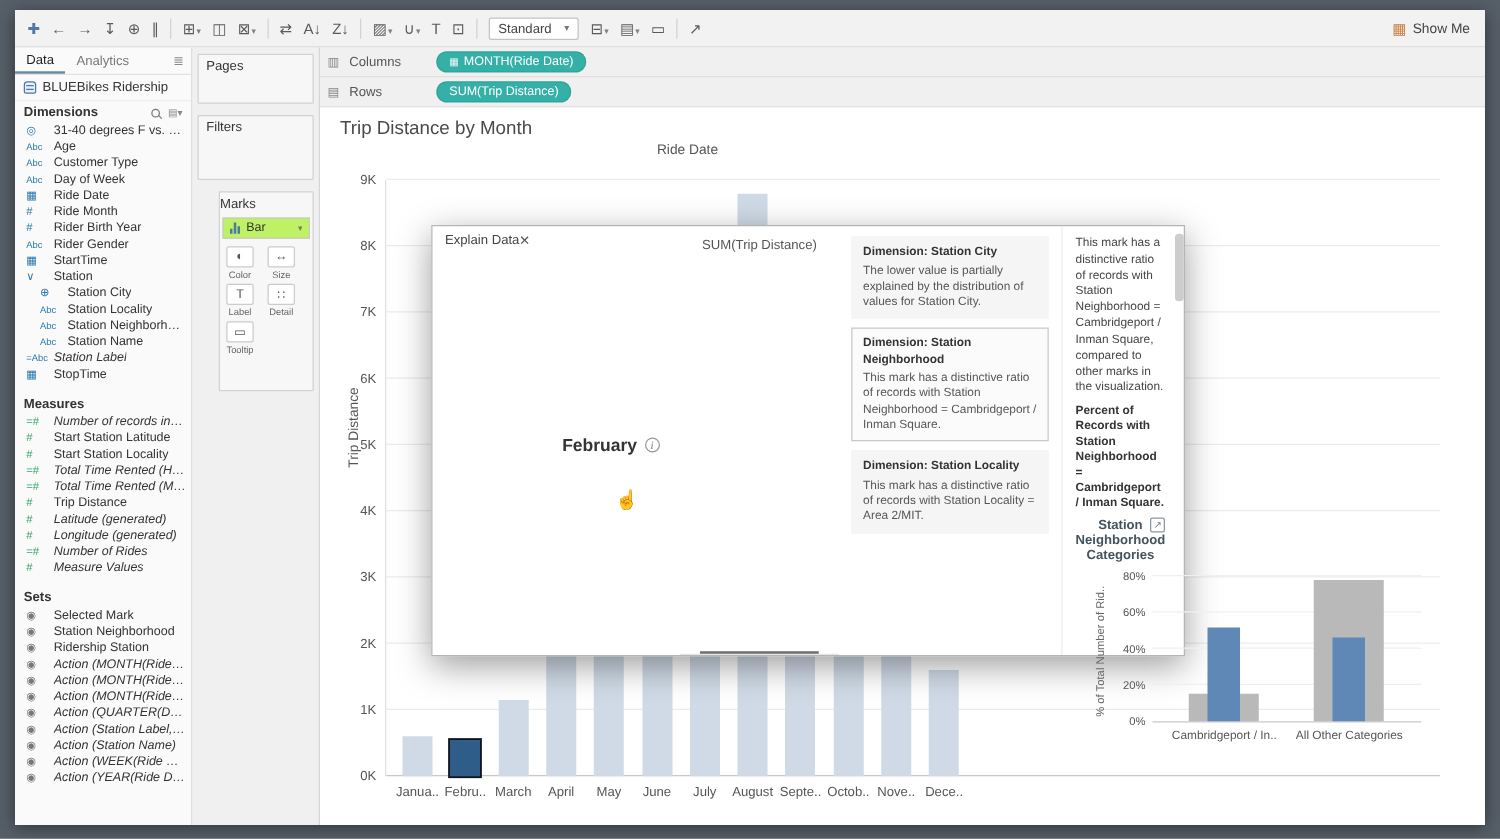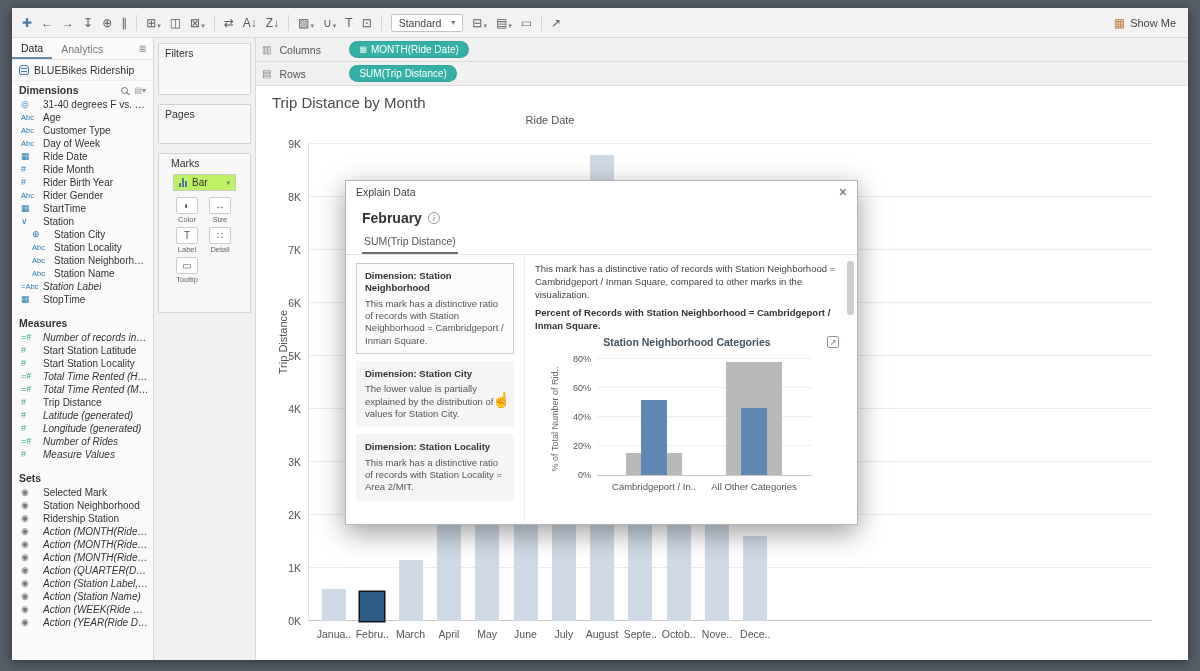--- a/index.html
+++ b/index.html
@@ -51,21 +51,21 @@
   .f-icon.set{color:#777;}
   .f-label{color:#333;overflow:hidden;text-overflow:ellipsis;}
   .f-label.it{font-style:italic;}
 
   
   .cards-col{width:102px;background:#f0f0f0;border-right:1px solid #d6d6d6;padding:5px 4px;display:flex;
              flex-direction:column;gap:9px;font-size:10.5px;flex:none;}
   .card{background:#f7f7f7;border:1px solid #d2d2d2;padding:3px 6px;color:#333;border-radius:1px;}
   #pages-card{height:40px;}
   #filters-card{height:52px;}
-  #marks-card{height:160px;padding:3px 12px;}
+  #marks-card{height:160px;padding:3px 0;margin-left:17px;}
   .marks-select{background:#bef264;border:1px solid #c9c9c9;display:flex;align-items:center;gap:5px;
                 padding:2px 5px;margin:5px 2px 6px;font-size:10px;color:#333;}
   .marks-select .caret2{margin-left:auto;font-size:7px;color:#777;}
   .mini-bars{display:inline-flex;align-items:flex-end;gap:1px;height:9px;}
   .mini-bars i{width:2px;background:#4e79a7;display:inline-block;}
   .mini-bars i:nth-child(1){height:4px;}
   .mini-bars i:nth-child(2){height:9px;}
   .mini-bars i:nth-child(3){height:6px;}
   .mark-btns{display:flex;flex-wrap:wrap;gap:3px 7px;padding:0 3px;}
   .mark-btn{width:26px;display:flex;flex-direction:column;align-items:center;gap:1px;color:#666;font-size:7.5px;}
@@ -89,22 +89,22 @@
         font-size:11px;color:#555;}
   #main-plot{position:absolute;left:52px;top:58px;width:844px;height:477px;border-left:1px solid #e0e0e0;}
   .gridline{position:absolute;left:0;right:0;height:1px;background:#ebebeb;}
   .gridline.base{background:#c9c9c9;}
   .ytick{position:absolute;left:-40px;width:32px;text-align:right;font-size:10.5px;color:#555;}
   .bar{position:absolute;bottom:0;width:24px;}
   .bar.sel{box-shadow:0 0 0 1.5px #14141f;}
   .xtick{position:absolute;width:46px;text-align:center;font-size:10.5px;color:#555;overflow:hidden;white-space:nowrap;}
 
   
-  .dialog{position:absolute;left:89px;top:94px;width:513px;height:345px;background:#fff;border:1px solid #b5b5b5;
-          box-shadow:0 8px 26px rgba(0,0,0,.38);display:flex;flex-direction:column;z-index:5;}
+  .dialog{position:absolute;left:89px;top:94px;width:603px;height:345px;background:#fff;border:1px solid #b5b5b5;
+          box-shadow:0 8px 26px rgba(0,0,0,.38);display:flex;z-index:5;}
   .dlg-header{height:22px;display:flex;align-items:center;padding:0 10px;font-size:10.5px;color:#444;flex:none;}
   .dlg-close{margin-left:auto;font-size:14px;color:#555;line-height:1;cursor:default;}
   .dlg-mark{padding:7px 16px 0;font-size:14px;font-weight:bold;color:#333;display:flex;gap:6px;align-items:center;flex:none;}
   .info-i{width:12px;height:12px;border:1px solid #999;border-radius:50%;font-size:9px;display:inline-flex;
           align-items:center;justify-content:center;color:#777;font-weight:normal;
           font-family:"Liberation Serif",serif;font-style:italic;}
   .dlg-tabs{display:flex;padding:0 16px;border-bottom:1px solid #e4e4e4;margin-top:6px;flex:none;}
   .dlg-tab{font-size:10.5px;color:#555;padding:3px 2px 5px;border-bottom:2px solid #6e6e6e;}
   .dlg-summary{padding:8px 16px;font-size:10.5px;color:#333;border-bottom:1px solid #ededed;flex:none;}
   .dlg-body{flex:1;display:flex;min-height:0;}
@@ -352,25 +352,25 @@
             <span class="f-label it">Action (WEEK(Ride Date))</span>
           </div>
           <div class="field-row">
             <span class="f-icon set">◉</span>
             <span class="f-label it">Action (YEAR(Ride Date))</span>
           </div>
         </div>
     </div>
 
     <div class="cards-col">
+      <div class="card" id="pages-card">
+        <span>Pages</span>
+      </div>
       <div class="card" id="filters-card">
         <span>Filters</span>
-      </div>
-      <div class="card" id="pages-card">
-        <span>Pages</span>
       </div>
       <div class="card" id="marks-card">
         <span>Marks</span>
         <div class="marks-select">
           <span class="mini-bars">
               <i></i>
               <i></i>
               <i></i>
             </span>
           <span>Bar</span>
@@ -476,27 +476,27 @@
           </div>
           <div class="dlg-mark">
             <span>February</span>
             <span class="info-i">i</span>
           </div>
           <div class="dlg-tabs">
             <span class="dlg-tab">SUM(Trip Distance)</span>
           </div>
           <div class="dlg-body">
             <div id="dlg-cards" class="dlg-cards">
+                <div class="exp-card">
+                  <div class="exp-h">Dimension: Station City</div>
+                  <div class="exp-b">The lower value is partially explained by the distribution of values for Station City.</div>
+                </div>
                 <div class="exp-card selected">
                   <div class="exp-h">Dimension: Station Neighborhood</div>
                   <div class="exp-b">This mark has a distinctive ratio of records with Station Neighborhood = Cambridgeport / Inman Square.</div>
-                </div>
-                <div class="exp-card">
-                  <div class="exp-h">Dimension: Station City</div>
-                  <div class="exp-b">The lower value is partially explained by the distribution of values for Station City.</div>
                 </div>
                 <div class="exp-card">
                   <div class="exp-h">Dimension: Station Locality</div>
                   <div class="exp-b">This mark has a distinctive ratio of records with Station Locality = Area 2/MIT.</div>
                 </div>
               </div>
             <div class="dlg-detail">
               <div class="detail-para">This mark has a distinctive ratio of records with Station Neighborhood = Cambridgeport / Inman Square, compared to other marks in the visualization.</div>
               <div class="detail-bold">Percent of Records with Station Neighborhood = Cambridgeport / Inman Square.</div>
               <div class="edchart-head">

